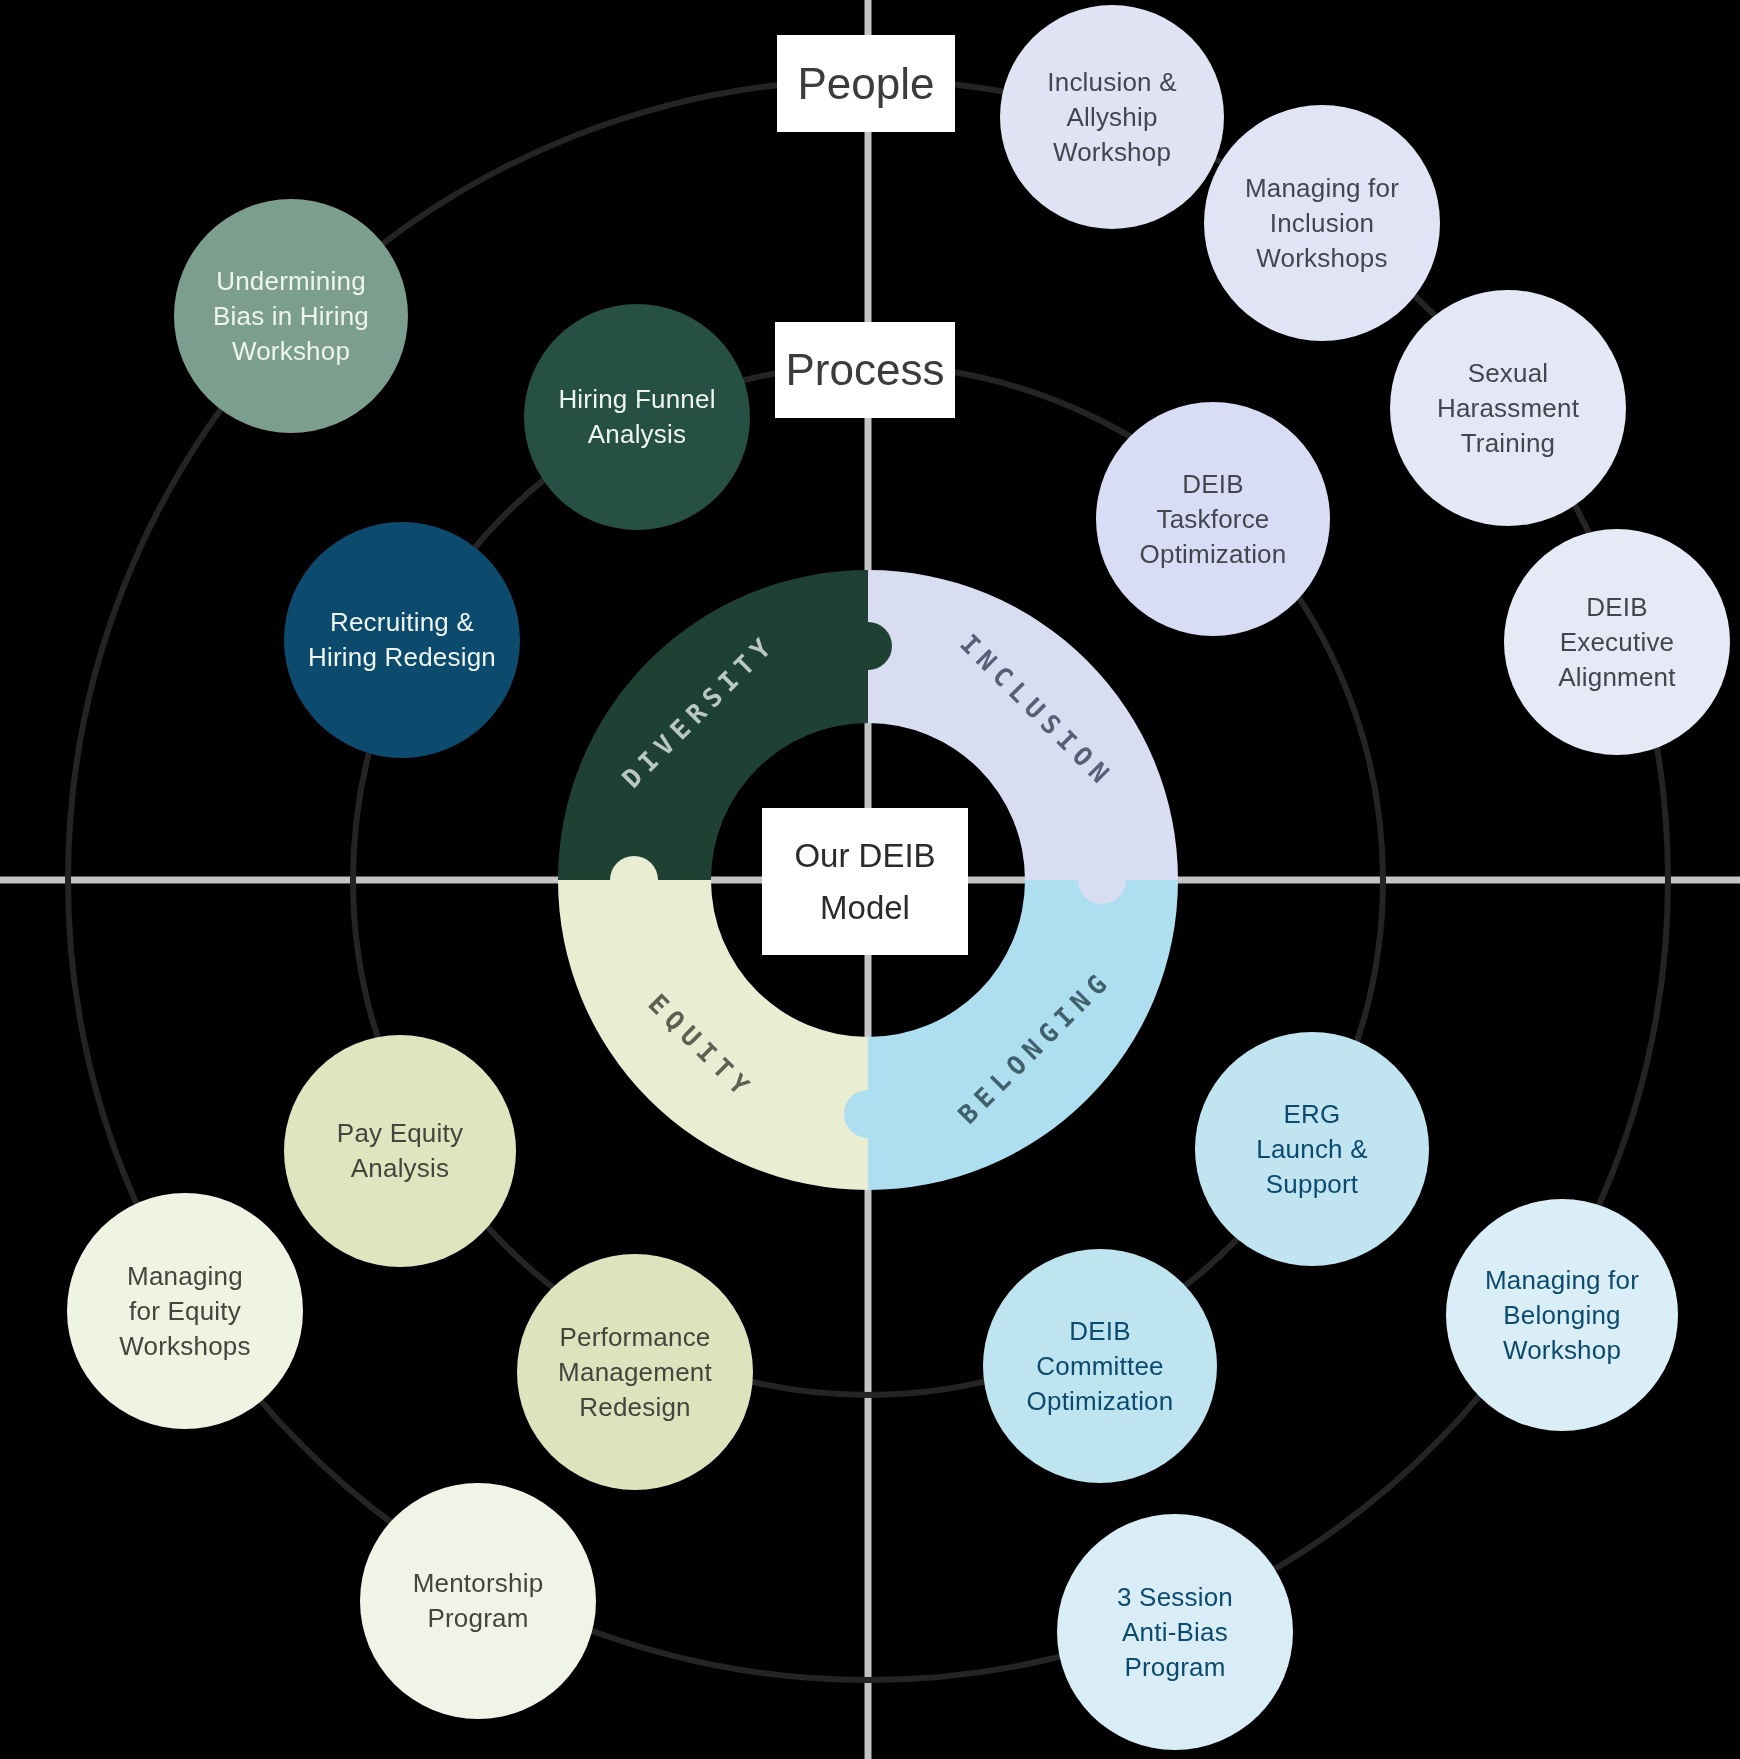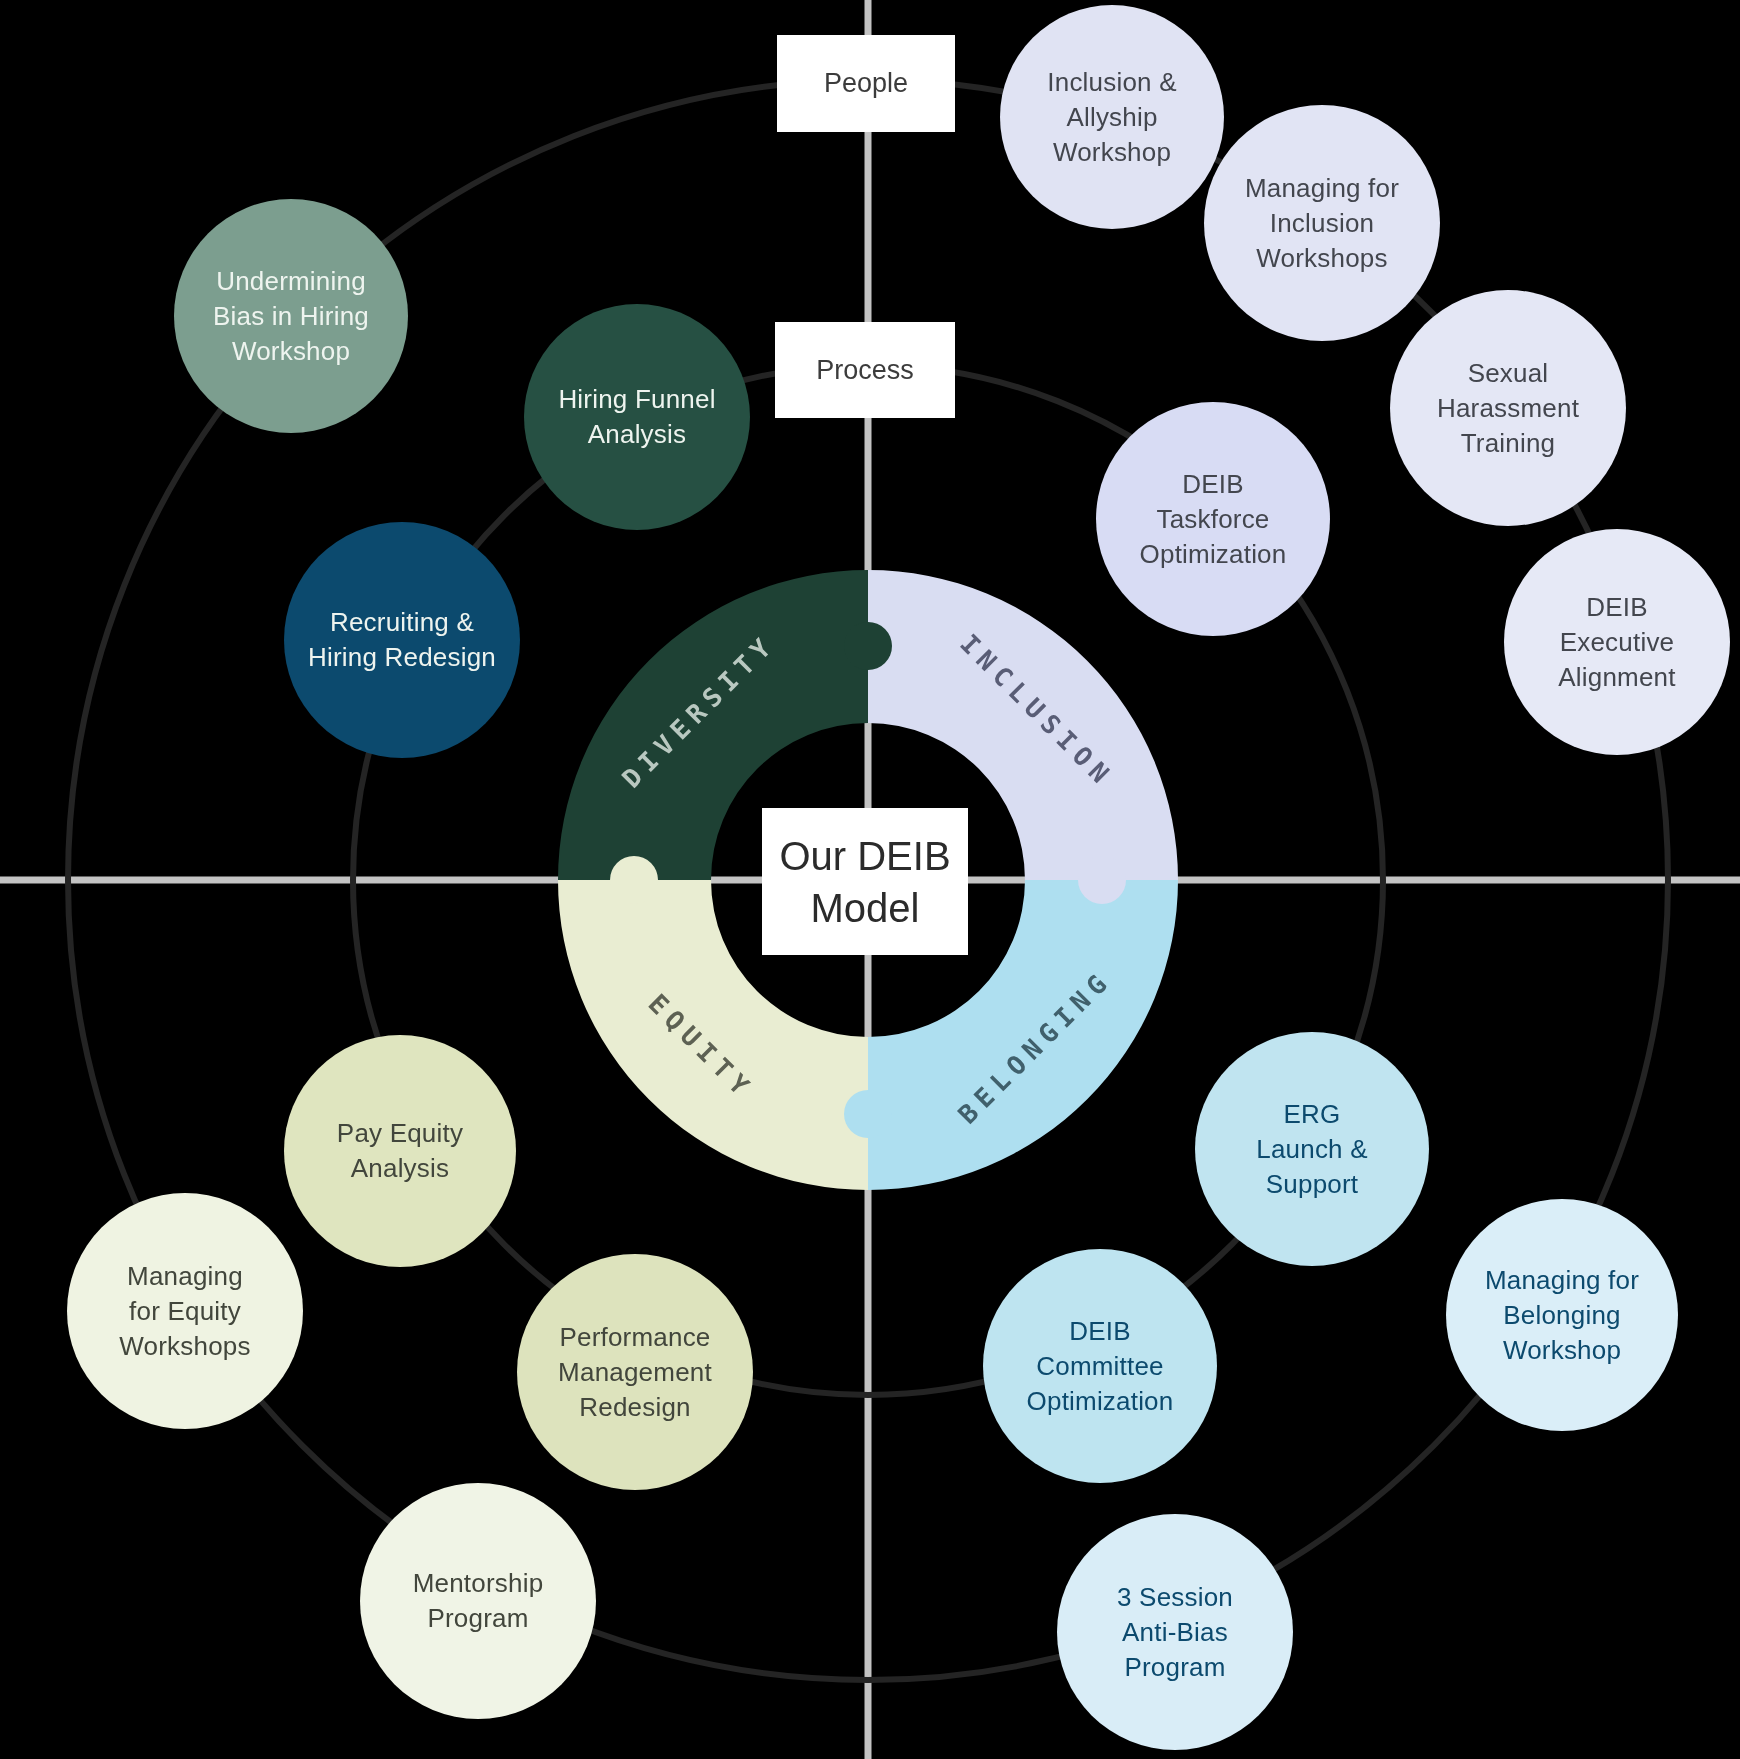--- a/index.html
+++ b/index.html
@@ -7,23 +7,23 @@
          font-family:"Liberation Sans",sans-serif;}
   svg.base{position:absolute;left:0;top:0;display:block;}
   .qlabel{font-family:"DejaVu Sans Mono",monospace;font-size:26px;font-weight:600;letter-spacing:7px;}
   .bubble{position:absolute;border-radius:50%;display:flex;align-items:center;justify-content:center;
           text-align:center;white-space:pre-line;font-size:26px;line-height:35px;letter-spacing:.2px;}
   .txt-dark{color:#43464e;}
   .txt-green{color:#42463c;}
   .txt-blue{color:#0c4a6e;}
   .txt-light{color:#eef4ef;}
   .label-box{position:absolute;background:#ffffff;display:flex;align-items:center;justify-content:center;
-             text-align:left;color:#3c3c3c;font-size:27px;}
+             text-align:left;color:#3c3c3c;font-size:44px;}
   .center-box{position:absolute;background:#ffffff;display:flex;align-items:center;justify-content:center;
-              text-align:center;color:#2b2b2b;font-size:40px;line-height:52px;white-space:pre-line;}
+              text-align:center;color:#2b2b2b;font-size:33px;line-height:52px;white-space:pre-line;}
 </style>
 </head>
 <body>
 
 <div class="stage">
 
   <svg class="base" width="1740" height="1759" viewBox="0 0 1740 1759">
 
     <line x1="0" y1="880" x2="1740" y2="880" stroke="#c3c3c3" stroke-width="7"></line>
     <line x1="868" y1="0" x2="868" y2="1759" stroke="#c3c3c3" stroke-width="7"></line>

